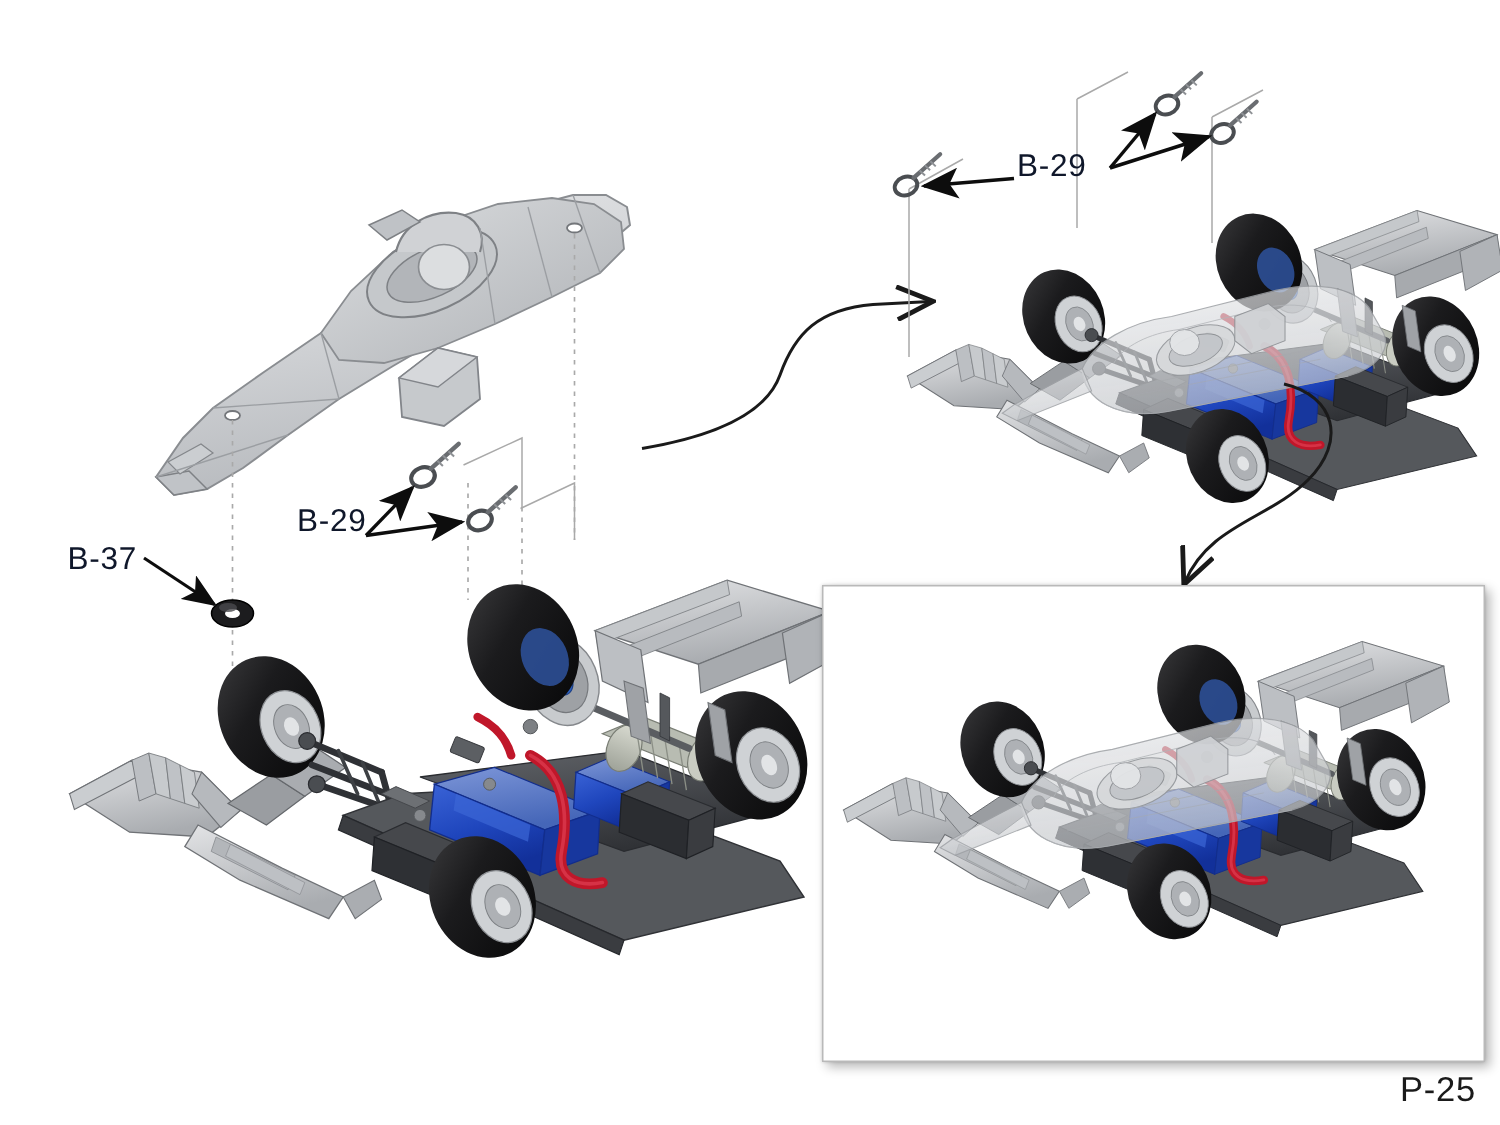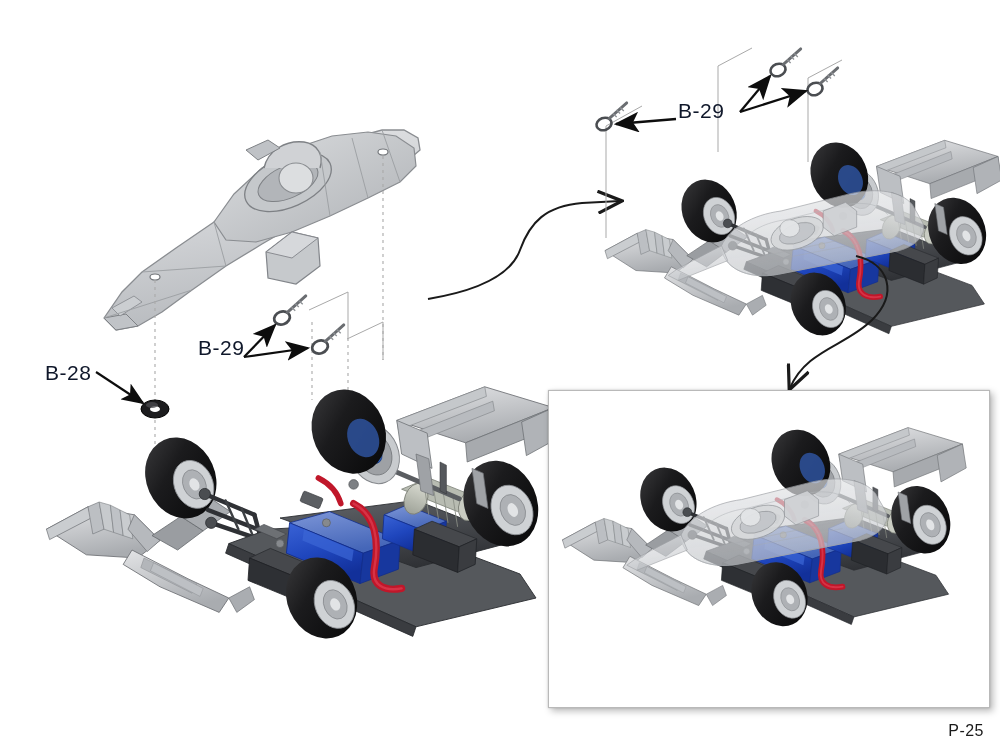--- a/index.html
+++ b/index.html
@@ -40,21 +40,21 @@
   }
   #label-b28 { left: 45px;  top: 362px; }
   #label-b29-left { left: 198px; top: 337px; }
   #label-b29-top { left: 678px; top: 100px; }
 
   #page-number {
     position: absolute;
     right: 16px;
     bottom: 10px;
     font-family: "Liberation Sans", sans-serif;
-    font-size: 16px;
+    font-size: 23px;
     color: #1a1a1a;
     letter-spacing: 0.5px;
     margin-top: 46px;
   }
 
   #inset-frame {
     position: absolute;
     left: 548px;
     top: 390px;
     width: 442px;
@@ -410,21 +410,21 @@
 
   <div id="inset-frame">
     <svg viewBox="0 0 442 318" width="440" height="316" xmlns="http://www.w3.org/2000/svg">
       <g transform="translate(8,14) scale(0.635)">
         <use href="#f1chassis"></use>
         <use href="#ghostbody"></use>
       </g>
     </svg>
   </div>
 
-  <div class="part-label" id="label-b28">B-28</div>
+  <div class="part-label" id="label-b28">B-37</div>
 
   <div class="part-label" id="label-b29-left">B-29</div>
 
   <div class="part-label" id="label-b29-top">B-29</div>
 
   <div id="page-number">P-25</div>
 
 </div>
 
 </body></html>

